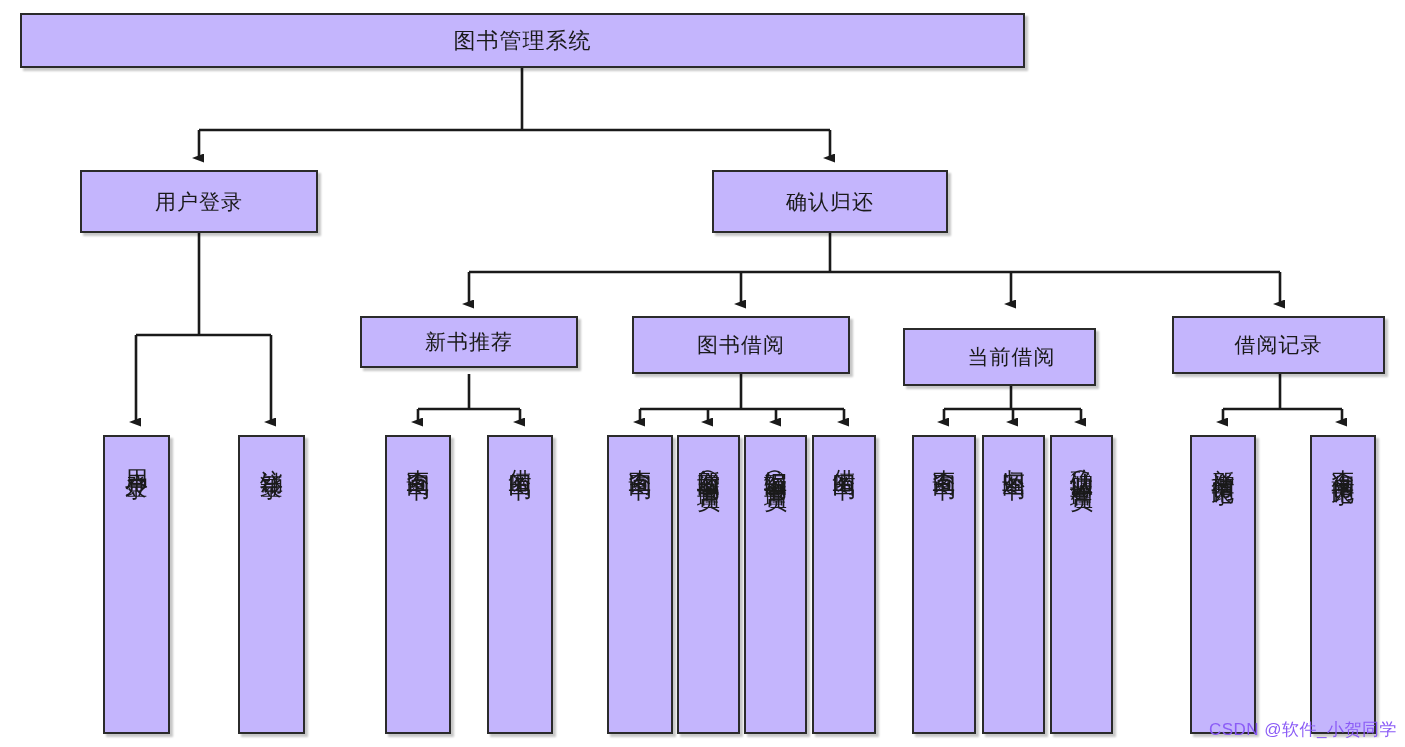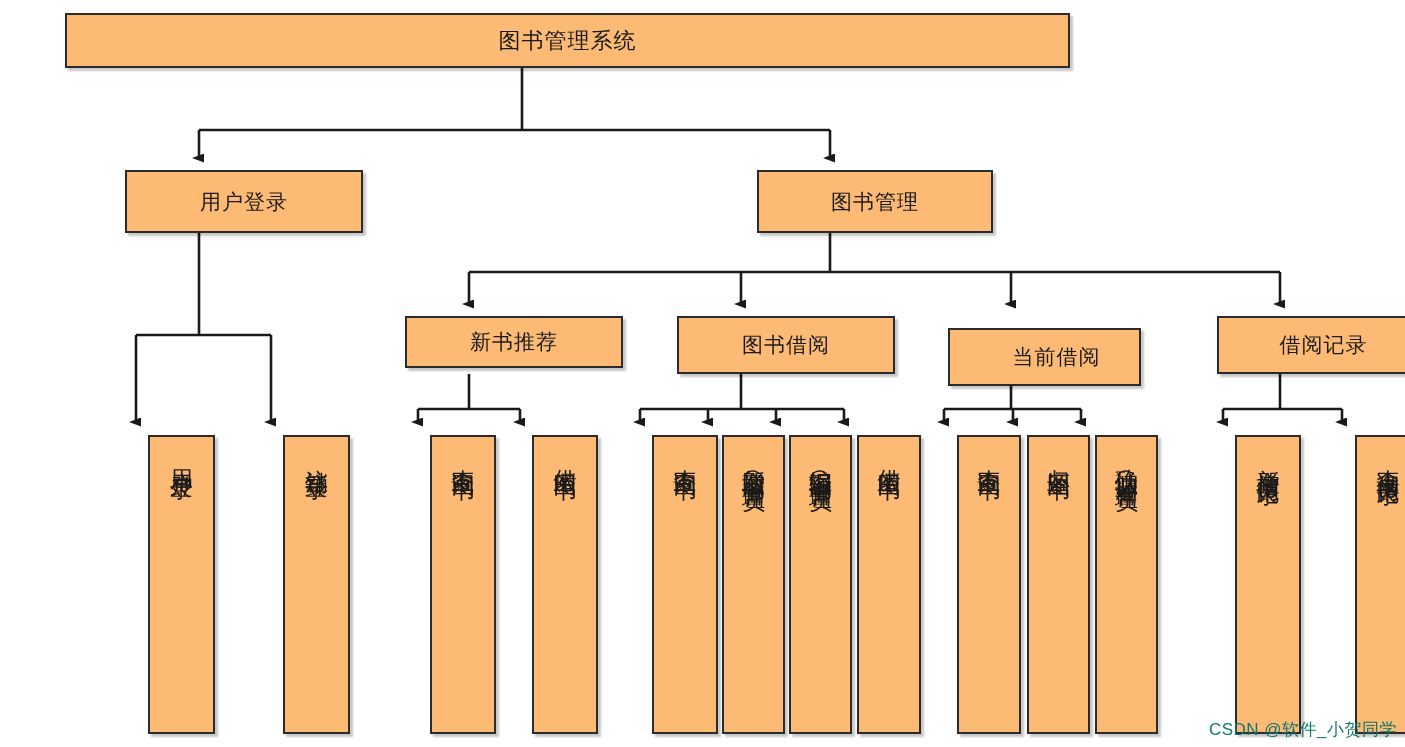--- a/index.html
+++ b/index.html
@@ -9,28 +9,27 @@
     font-family:"Liberation Sans","DejaVu Sans",sans-serif;
     overflow:hidden;
     position:relative;
   }
   #canvas{position:absolute;left:0;top:0;width:1405px;height:747px;}
   svg.edges{position:absolute;left:0;top:0;width:1405px;height:747px;pointer-events:none;}
 
   .node{
     position:absolute;
     box-sizing:border-box;
-    background:#fdba74;
+    background:#c4b5fd;
     border:2.5px solid #2b2b2b;
     box-shadow:3px 3px 2px rgba(0,0,0,0.22);
     display:flex;
     align-items:center;
     justify-content:center;
     color:#1a1a1a;
-    margin-left:45px;
   }
   .node.horiz{
     font-size:21px;
     letter-spacing:1px;
   }
   .node.root{ font-size:22px; }
   .node.leaf{
     align-items:flex-start;
     justify-content:center;
     padding-top:14px;
@@ -42,21 +41,21 @@
     line-height:1.18;
     letter-spacing:3px;
     white-space:nowrap;
     color:#1a1a1a;
   }
   .watermark{
     position:absolute;
     right:8px;
     bottom:6px;
     font-size:17px;
-    color:#0f766e;
+    color:#8b5cf6;
     letter-spacing:0.5px;
     white-space:nowrap;
   }
 </style>
 </head>
 <body>
 
 <div id="canvas">
 
   <svg class="edges" viewBox="0 0 1405 747" xmlns="http://www.w3.org/2000/svg">
@@ -111,21 +110,21 @@
 
   <div class="node horiz root" style="left:20px;top:13px;width:1005px;height:55px;">
     <span>图书管理系统</span>
   </div>
 
   <div class="node horiz" style="left:80px;top:170px;width:238px;height:63px;">
     <span>用户登录</span>
   </div>
 
   <div class="node horiz" style="left:712px;top:170px;width:236px;height:63px;">
-    <span>图书管理</span>
+    <span>确认归还</span>
   </div>
 
   <div class="node horiz" style="left:360px;top:316px;width:218px;height:52px;">
     <span>新书推荐</span>
   </div>
 
   <div class="node horiz" style="left:632px;top:316px;width:218px;height:58px;">
     <span>图书借阅</span>
   </div>
 

